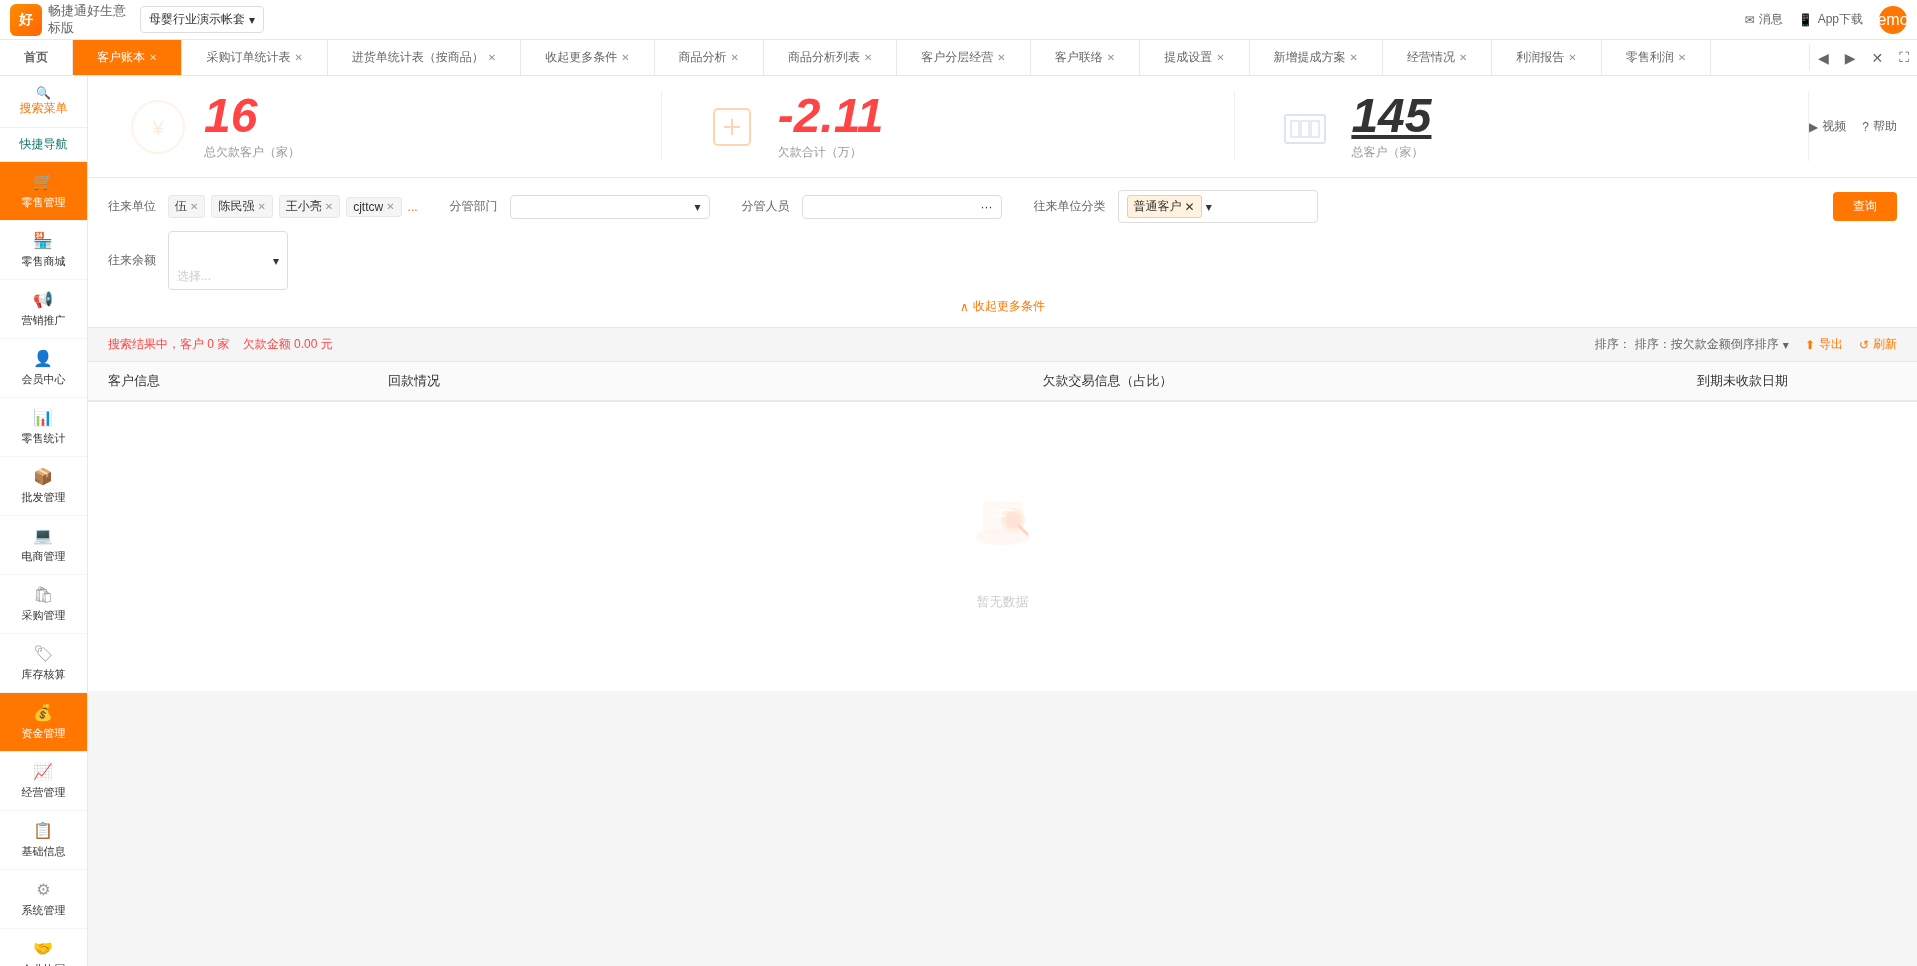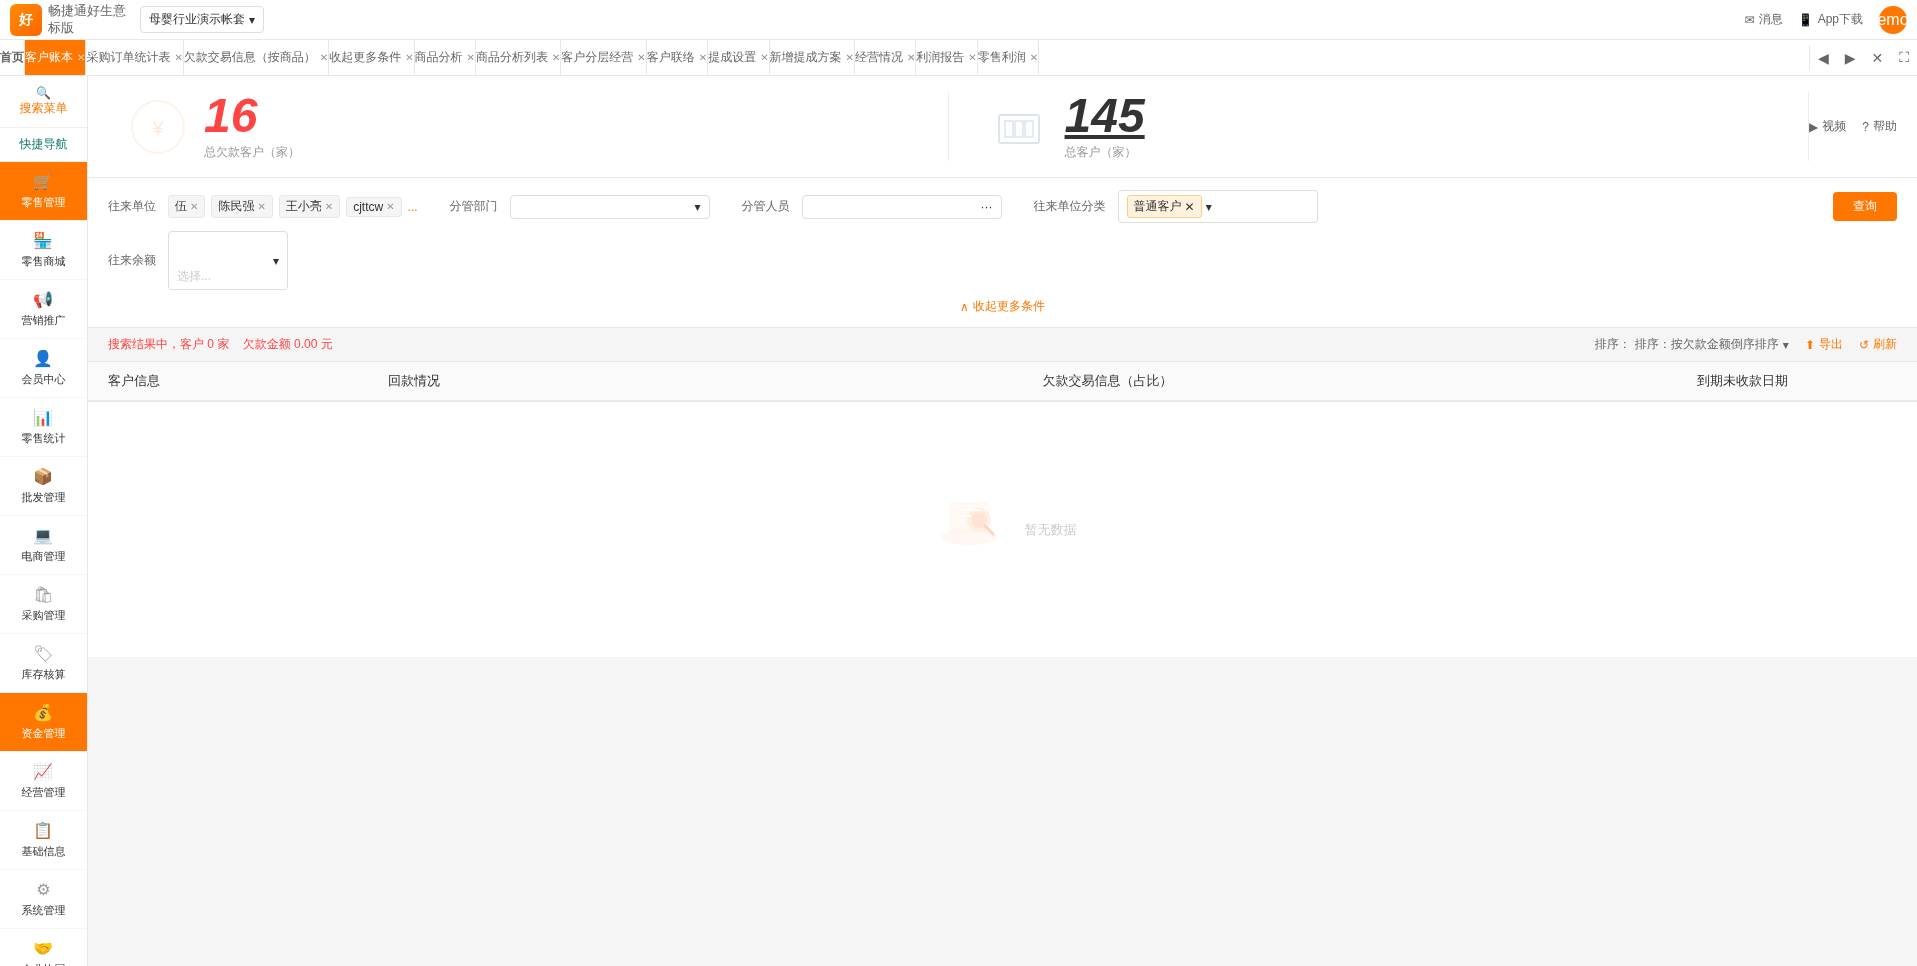--- a/index.html
+++ b/index.html
@@ -16,21 +16,21 @@
     .logo-area { display: flex; align-items: center; gap: 6px; min-width: 120px; }
     .logo-icon { width: 32px; height: 32px; background: linear-gradient(135deg, #ff8c00, #ff6600); border-radius: 6px; display: flex; align-items: center; justify-content: center; color: white; font-size: 14px; font-weight: bold; }
     .logo-text { font-size: 13px; color: #666; line-height: 1.3; }
     .tenant-selector { display: flex; align-items: center; gap: 4px; background: #fff; border: 1px solid #ddd; border-radius: 4px; padding: 4px 8px; cursor: pointer; font-size: 12px; color: #333; }
     .top-bar-right { margin-left: auto; display: flex; align-items: center; gap: 16px; }
     .top-bar-btn { display: flex; align-items: center; gap: 4px; font-size: 12px; color: #666; cursor: pointer; }
     .avatar { width: 28px; height: 28px; border-radius: 50%; background: #ff7700; display: flex; align-items: center; justify-content: center; color: white; font-size: 16px; }
 
     
     .nav-tabs { display: flex; align-items: center; background: #fff; border-bottom: 1px solid #e8e8e8; height: 36px; overflow: hidden; flex-shrink: 0; }
-    .nav-tab { display: flex; align-items: center; padding: 0 0; height: 36px; font-size: 12px; color: #666; cursor: pointer; white-space: nowrap; border-right: 1px solid #e8e8e8; flex-shrink: 0; gap: 4px; font-family: Liberation Serif, serif; }
+    .nav-tab { display: flex; align-items: center; padding: 0 24px; height: 36px; font-size: 12px; color: #666; cursor: pointer; white-space: nowrap; border-right: 1px solid #e8e8e8; flex-shrink: 0; gap: 4px; font-family: Liberation Serif, serif; }
     .nav-tab.active { background: #ff7700; color: white; }
     .nav-tab .close-x { font-size: 10px; opacity: 0.7; cursor: pointer; }
     .nav-tab.home { font-weight: bold; }
     .nav-tabs-arrows { display: flex; align-items: center; margin-left: auto; border-left: 1px solid #e8e8e8; }
     .nav-tabs-arrows button { background: none; border: none; cursor: pointer; padding: 4px 8px; color: #666; font-size: 14px; }
 
     
     .sidebar-search { padding: 10px 8px; border-bottom: 1px solid #f0f0f0; text-align: center; font-size: 12px; color: #ff7700; cursor: pointer; }
     .sidebar-nav-item { display: flex; align-items: center; justify-content: center; padding: 10px 4px; cursor: pointer; font-size: 12px; color: #333; text-align: center; border-bottom: 1px solid #f5f5f5; flex-direction: column; gap: 4px; }
     .sidebar-nav-item.active { background: #ff7700; color: white; }
@@ -77,21 +77,21 @@
     .results-actions { margin-left: auto; display: flex; align-items: center; gap: 16px; }
     .results-sort { display: flex; align-items: center; gap: 4px; font-size: 12px; color: #666; cursor: pointer; }
     .results-btn { display: flex; align-items: center; gap: 4px; font-size: 12px; color: #ff7700; cursor: pointer; }
 
     
     .table-area { background: #fff; margin: 0; }
     .table-header { display: grid; grid-template-columns: 280px 1fr 1fr 200px; padding: 10px 20px; border-bottom: 2px solid #e8e8e8; background: #fafafa; }
     .table-col-header { font-size: 13px; color: #333; font-weight: 500; }
 
     
-    .empty-state { display: flex; flex-direction: row; align-items: center; justify-content: center; padding: 80px 20px; color: #ccc; font-size: 13px; gap: 16px; }
+    .empty-state { display: flex; flex-direction: column; align-items: center; justify-content: center; padding: 80px 20px; color: #ccc; font-size: 13px; gap: 16px; }
 
     
     .quick-nav { padding: 8px; text-align: center; font-size: 12px; color: #0f766e; cursor: pointer; border-bottom: 1px solid #f0f0f0; }
   </style>
 </head>
 <body>
 
 <div class="app-wrapper">
 
   <div class="top-bar">
@@ -127,21 +127,21 @@
     </div>
     <div class="nav-tab active">
       <span>客户账本</span>
       <span class="close-x">✕</span>
     </div>
     <div class="nav-tab">
       <span>采购订单统计表</span>
       <span class="close-x">✕</span>
     </div>
     <div class="nav-tab">
-      <span>欠款交易信息（按商品）</span>
+      <span>进货单统计表（按商品）</span>
       <span class="close-x">✕</span>
     </div>
     <div class="nav-tab">
       <span>收起更多条件</span>
       <span class="close-x">✕</span>
     </div>
     <div class="nav-tab">
       <span>商品分析</span>
       <span class="close-x">✕</span>
     </div>
@@ -265,20 +265,32 @@
                 <circle cx="28" cy="28" r="26" stroke="#ff7700" stroke-width="2" fill="none" opacity="0.3"></circle>
                 <text x="28" y="36" text-anchor="middle" font-size="20" fill="#ff7700" opacity="0.5">¥</text>
               </svg>
             </div>
             <div class="stat-info">
               <div class="stat-number">16</div>
               <div class="stat-label">总欠款客户（家）</div>
             </div>
           </div>
 
+          <div class="stat-item">
+            <div class="stat-icon">
+              <svg width="56" height="56" viewBox="0 0 56 56" fill="none" opacity="0.25">
+                <rect x="10" y="10" width="36" height="36" rx="4" stroke="#ff7700" stroke-width="2" fill="none"></rect>
+                <path d="M20 28 L36 28 M28 20 L28 36" stroke="#ff7700" stroke-width="2"></path>
+              </svg>
+            </div>
+            <div class="stat-info">
+              <div class="stat-number">-2.11</div>
+              <div class="stat-label">欠款合计（万）</div>
+            </div>
+          </div>
 
           <div class="stat-item">
             <div class="stat-icon">
               <svg width="56" height="56" viewBox="0 0 56 56" fill="none" opacity="0.2">
                 <rect x="8" y="16" width="40" height="28" rx="2" stroke="#88aacc" stroke-width="2" fill="none"></rect>
                 <rect x="14" y="22" width="8" height="16" stroke="#88aacc" stroke-width="1.5" fill="none"></rect>
                 <rect x="24" y="22" width="8" height="16" stroke="#88aacc" stroke-width="1.5" fill="none"></rect>
                 <rect x="34" y="22" width="8" height="16" stroke="#88aacc" stroke-width="1.5" fill="none"></rect>
               </svg>
             </div>

